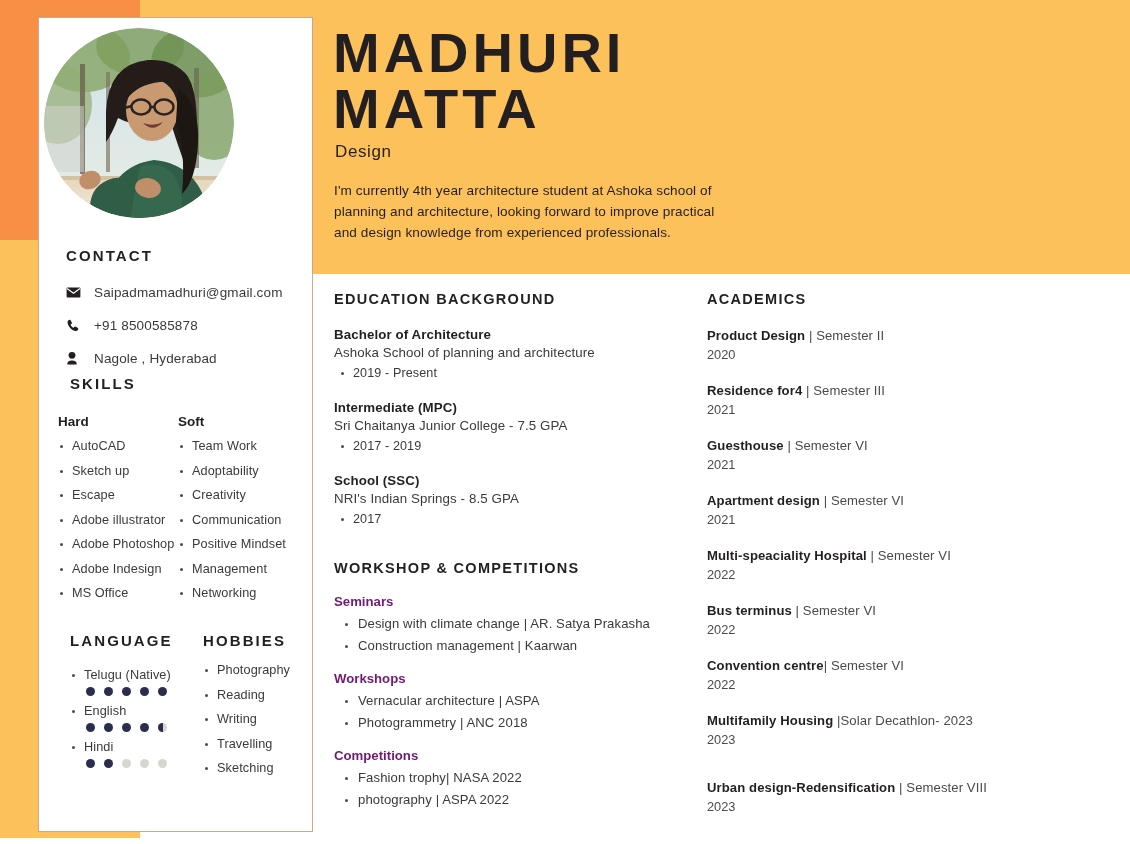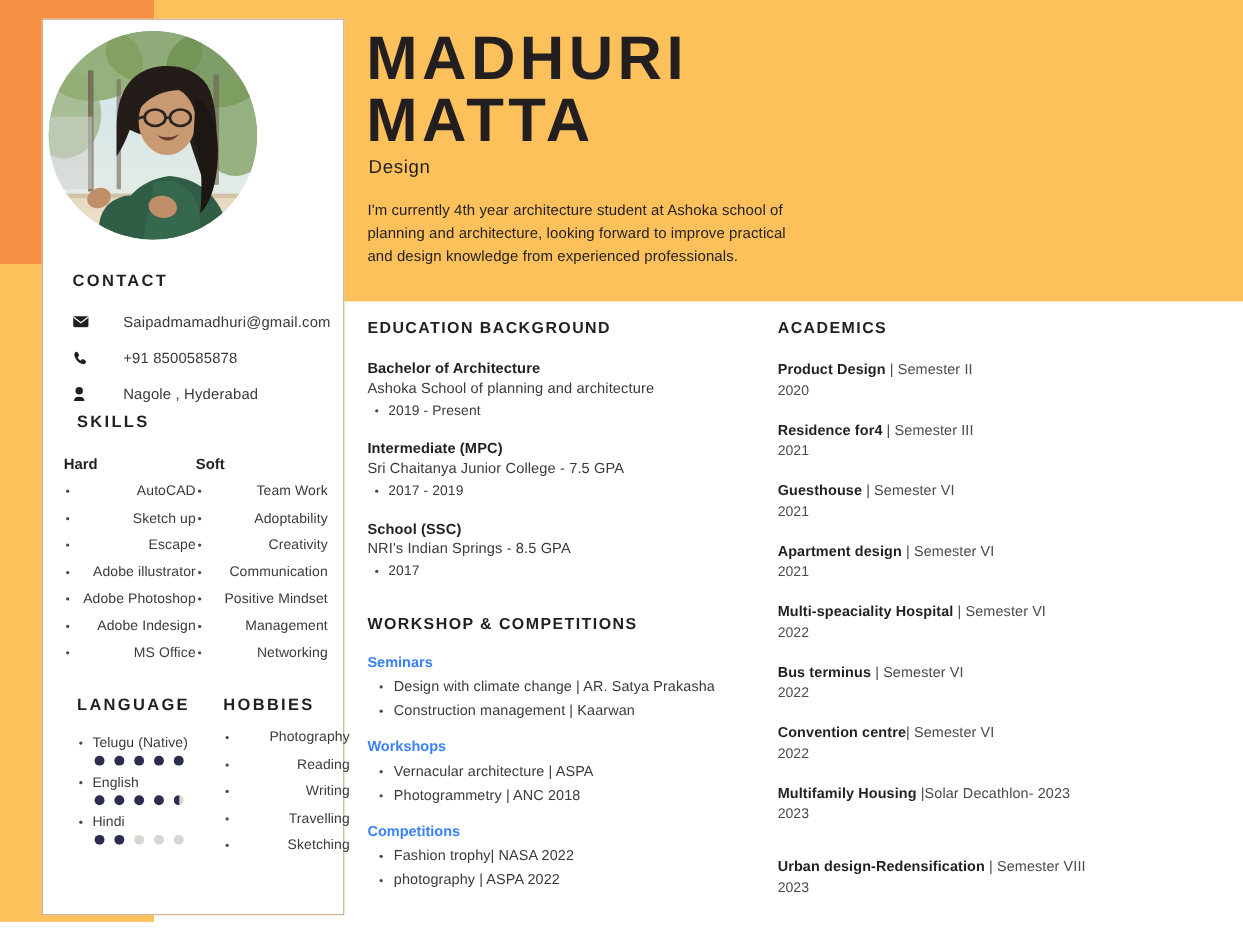--- a/index.html
+++ b/index.html
@@ -63,42 +63,42 @@
     height:25px; margin-bottom:8px;
   }
   .c-icon {
     width:22px; flex:0 0 22px;
     display:flex; align-items:center; justify-content:flex-start;
     color:#231f20;
   }
   .c-icon svg { display:block; }
   .c-text {
     font-size:13.5px; color:#3a3a3a; letter-spacing:.15px;
-    margin-left:24px; white-space:nowrap;
+    margin-left:6px; white-space:nowrap;
   }
 
   
   .skills-title { position:absolute; left:70px; top:375px; }
   .skills-grid {
     position:absolute; left:58px; top:414px;
     width:240px;
     display:flex;
   }
   .skills-col { width:120px; }
   .skills-col.soft { width:120px; }
   .skills-colhead {
     font-size:13.5px; font-weight:700; color:#231f20;
     margin-bottom:10px;
   }
   ul.tiny { list-style:none; }
   ul.tiny li {
     position:relative;
     font-size:12.7px; color:#3a3a3a;
     padding-left:14px; margin-bottom:10.5px;
-    white-space:nowrap; letter-spacing:.1px;text-align:right;
+    white-space:nowrap; letter-spacing:.1px;
   }
   ul.tiny li::before {
     content:""; position:absolute; left:2px; top:6px;
     width:3.2px; height:3.2px; border-radius:50%;
     background:#4a4a4a;
   }
 
   
   .lang-title { position:absolute; left:70px; top:632px; }
   .hob-title  { position:absolute; left:203px; top:632px; }
@@ -162,21 +162,21 @@
   }
   .edu-year::before {
     content:""; position:absolute; left:7px; top:6px;
     width:3.2px; height:3.2px; border-radius:50%;
     background:#4a4a4a;
   }
 
   
   .wc-title { margin-top:34px; }
   .wc-group { margin-top:18px; }
-  .wc-group-name { font-size:13.2px; font-weight:700; color:#3b82f6; margin-bottom:7px; }
+  .wc-group-name { font-size:13.2px; font-weight:700; color:#701a75; margin-bottom:7px; }
   ul.wc-list { list-style:none; }
   ul.wc-list li {
     position:relative;
     font-size:13.1px; color:#3a3a3a;
     padding-left:24px; margin-bottom:7px;
     letter-spacing:.1px; white-space:nowrap;
   }
   ul.wc-list li::before {
     content:""; position:absolute; left:11px; top:7px;
     width:3.4px; height:3.4px; border-radius:50%;

